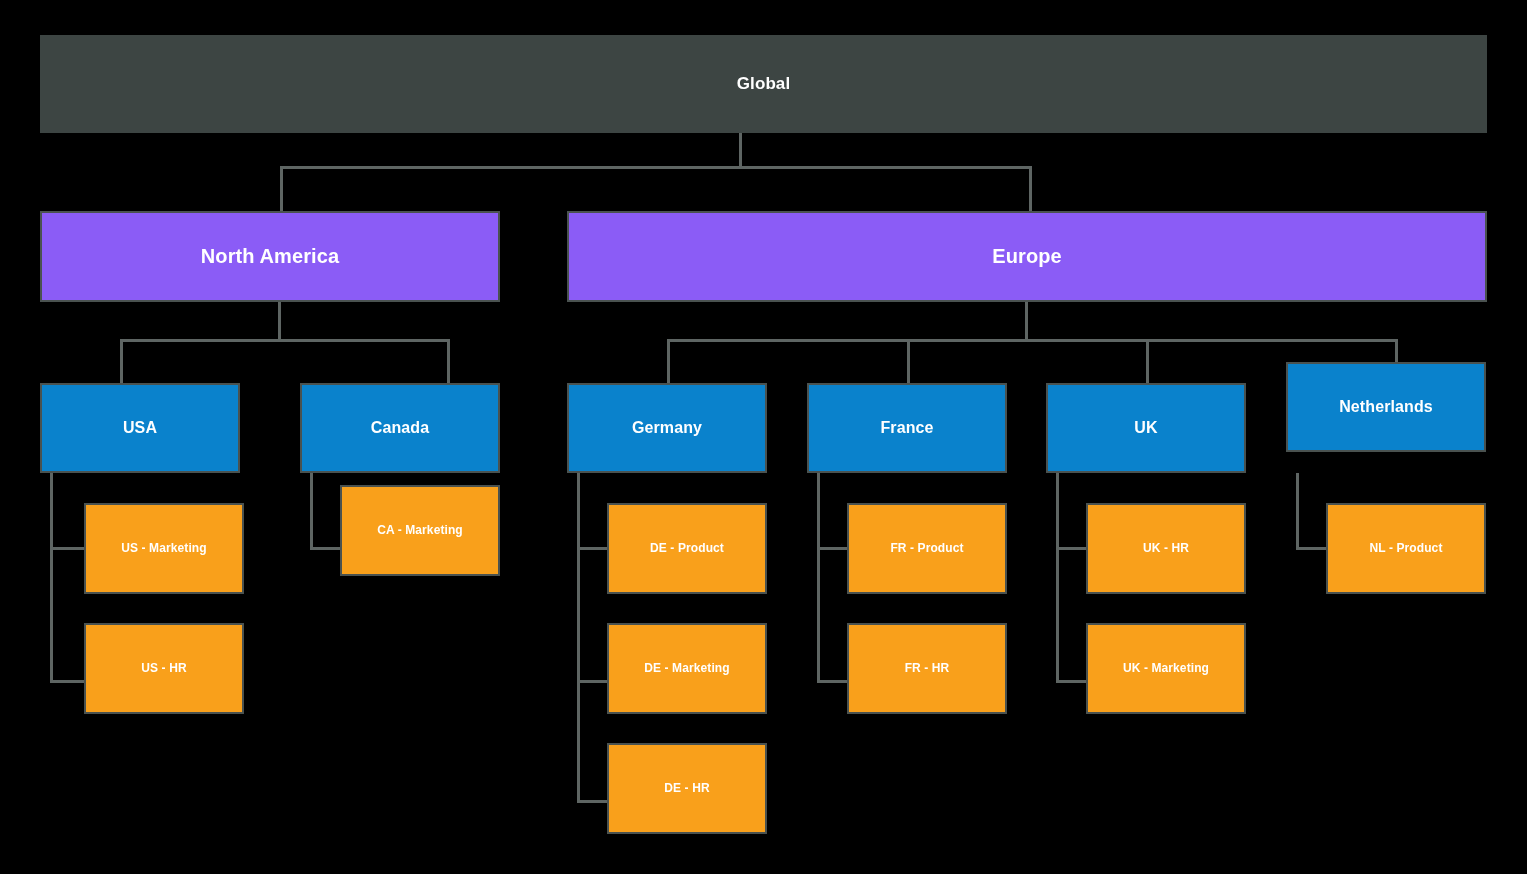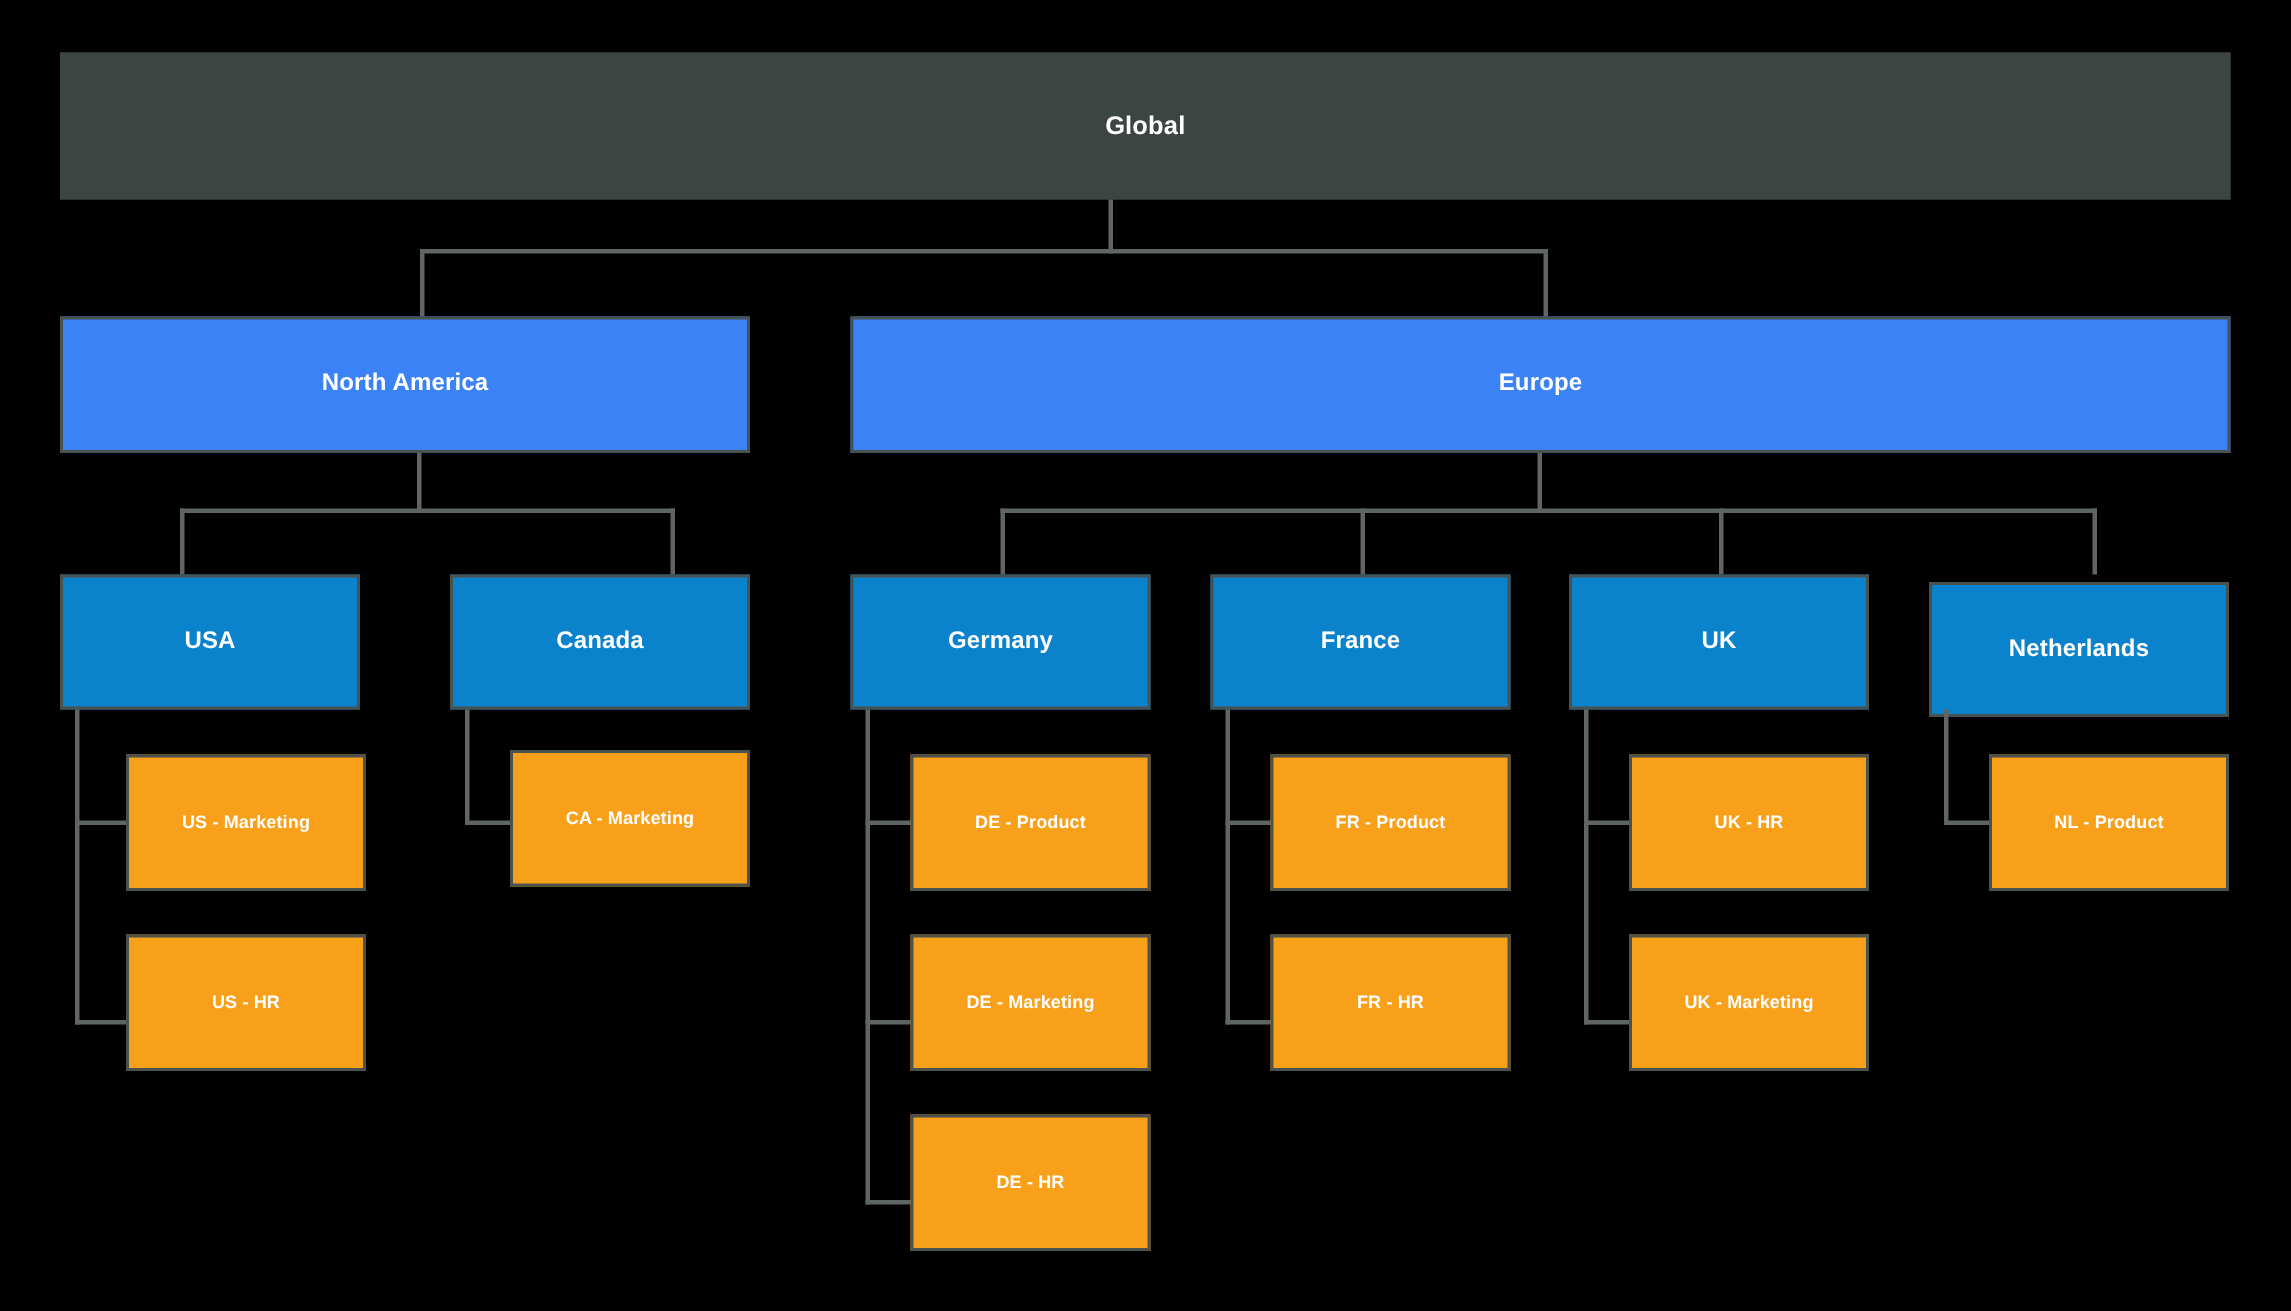--- a/index.html
+++ b/index.html
@@ -5,21 +5,21 @@
   html,body{margin:0;padding:0;background:#000;}
   body{width:1527px;height:874px;overflow:hidden;
        font-family:"Liberation Sans","DejaVu Sans",sans-serif;}
   #chart{position:relative;width:1527px;height:758px;background:#000;}
 
   .node{position:absolute;box-sizing:border-box;border:2px solid #4a5250;
         display:flex;align-items:center;justify-content:center;
         color:#ffffff;font-weight:bold;text-align:center;
         letter-spacing:.1px;line-height:1.15;}
   .node.root{background:#3d4543;border-color:#3d4543;font-size:17px;}
-  .node.region{background:#3b82f6;font-size:16px;}
+  .node.region{background:#8b5cf6;font-size:20px;}
   .node.country{background:#0a82cc;font-size:16px;}
   .node.team{background:#f9a01b;font-size:12px;}
 
   .conn{position:absolute;background:#5e6563;}
   .conn.v{width:3px;}
   .conn.h{height:3px;}
 </style>
 </head>
 <body>
 
@@ -61,21 +61,21 @@
   </div>
   <div class="node country" style="left:567px;top:383px;width:200px;height:90px;">
     <span>Germany</span>
   </div>
   <div class="node country" style="left:807px;top:383px;width:200px;height:90px;">
     <span>France</span>
   </div>
   <div class="node country" style="left:1046px;top:383px;width:200px;height:90px;">
     <span>UK</span>
   </div>
-  <div class="node country" style="left:1286px;top:388px;width:200px;height:90px;">
+  <div class="node country" style="left:1286px;top:362px;width:200px;height:90px;">
     <span>Netherlands</span>
   </div>
 
   <div class="conn v" style="left:50px;top:473px;height:210px;"></div>
   <div class="conn h" style="left:50px;top:547px;width:34px;"></div>
   <div class="conn h" style="left:50px;top:680px;width:34px;"></div>
 
   <div class="conn v" style="left:310px;top:473px;height:77px;"></div>
   <div class="conn h" style="left:310px;top:547px;width:34px;"></div>
 
@@ -95,21 +95,21 @@
   <div class="conn v" style="left:1296px;top:473px;height:77px;"></div>
   <div class="conn h" style="left:1296px;top:547px;width:34px;"></div>
 
   <div class="node team" style="left:84px;top:503px;width:160px;height:91px;">
     <span>US - Marketing</span>
   </div>
   <div class="node team" style="left:84px;top:623px;width:160px;height:91px;">
     <span>US - HR</span>
   </div>
 
-  <div class="node team" style="left:340px;top:500px;width:160px;height:91px;">
+  <div class="node team" style="left:340px;top:485px;width:160px;height:91px;">
     <span>CA - Marketing</span>
   </div>
 
   <div class="node team" style="left:607px;top:503px;width:160px;height:91px;text-align:right;">
     <span>DE - Product</span>
   </div>
   <div class="node team" style="left:607px;top:623px;width:160px;height:91px;">
     <span>DE - Marketing</span>
   </div>
   <div class="node team" style="left:607px;top:743px;width:160px;height:91px;">

